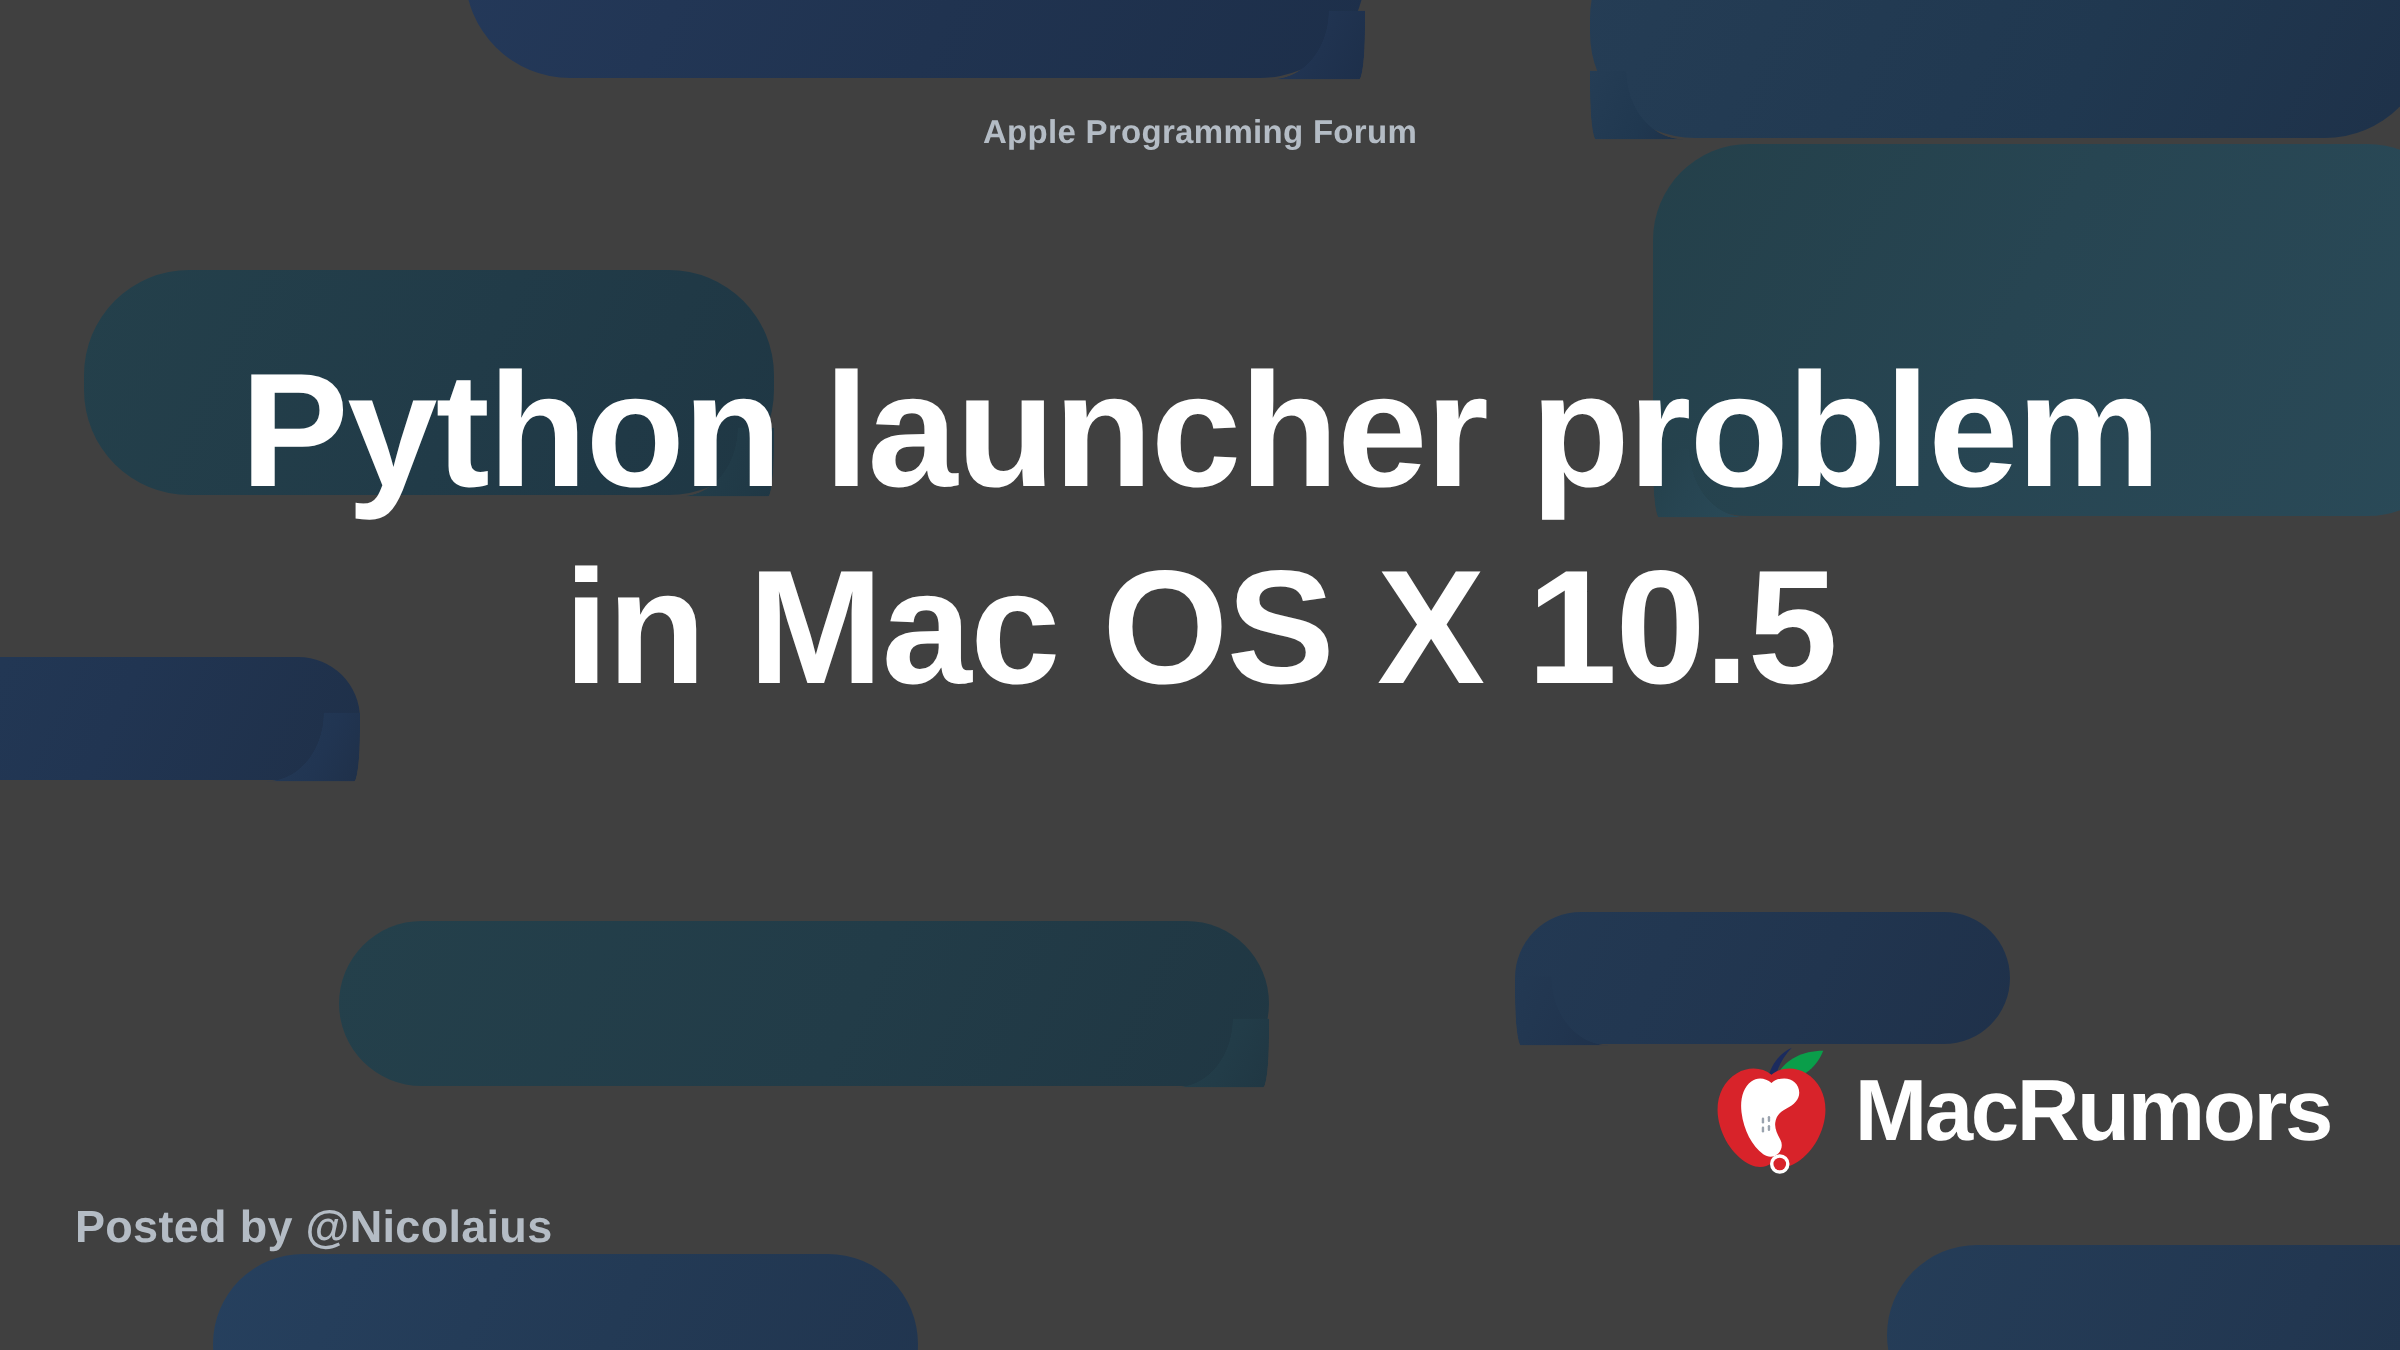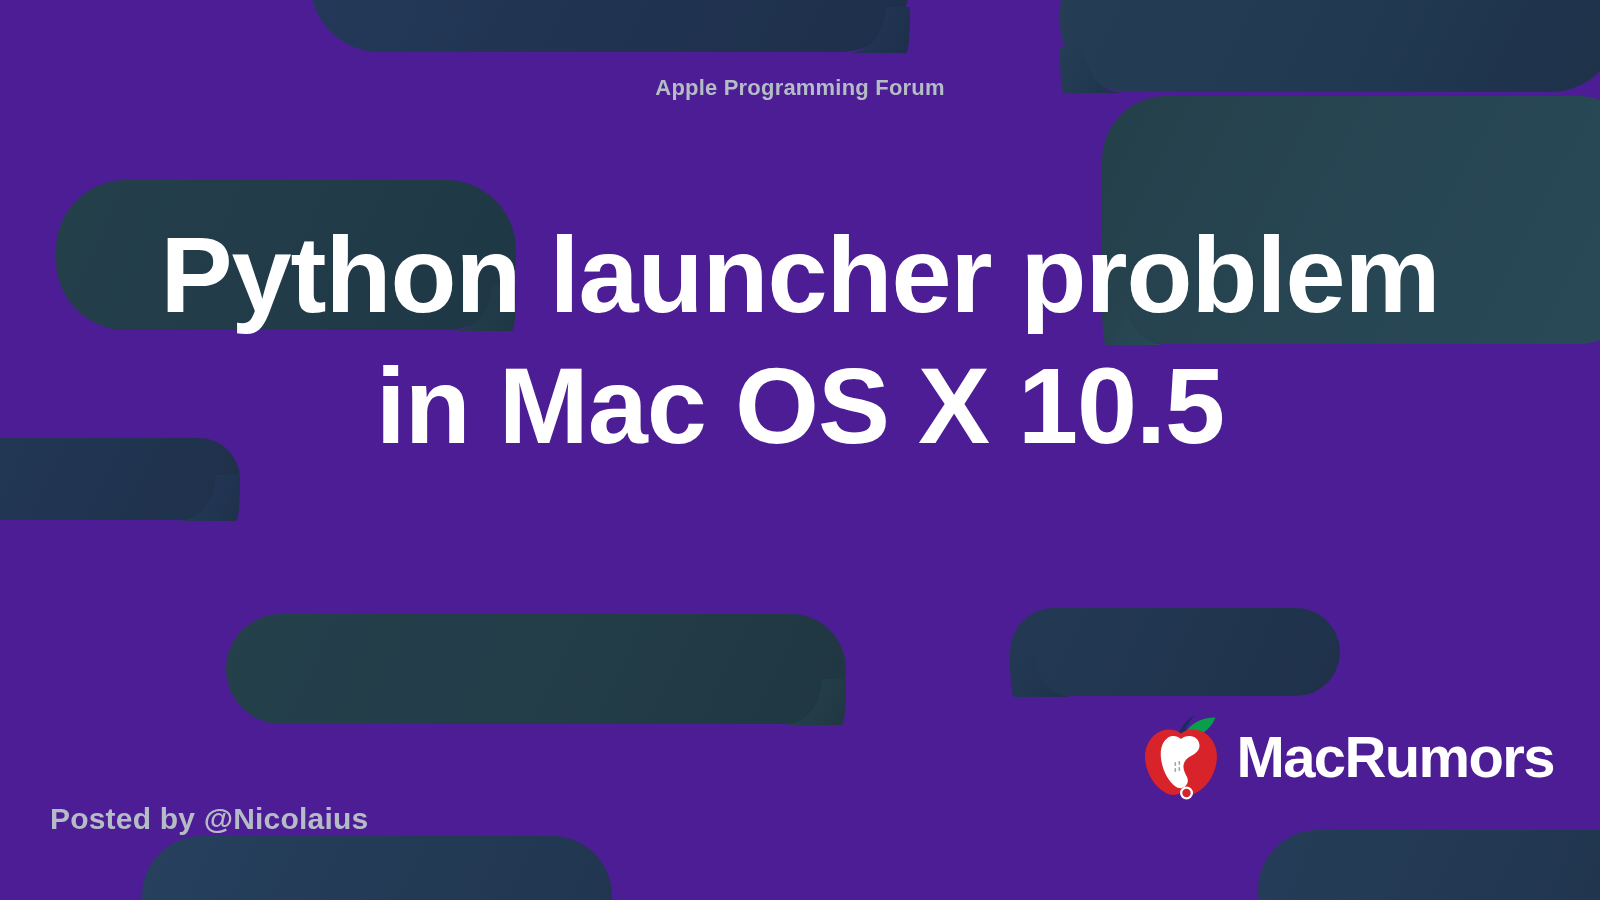--- a/index.html
+++ b/index.html
@@ -8,21 +8,21 @@
     padding: 0;
     background: #0f1d30;
   }
   * { box-sizing: border-box; }
 
   .card {
     position: relative;
     width: 1600px;
     height: 900px;
     overflow: hidden;
-    background: #4c1d95;
+    background: #404040;
     font-family: "Liberation Sans", "DejaVu Sans", sans-serif;
     -webkit-font-smoothing: antialiased;
   }
 
   
   .bubbles {
     position: absolute;
     inset: 0;
     overflow: hidden;
     pointer-events: none;
@@ -82,39 +82,39 @@
     position: absolute;
     left: 110px;
     right: 110px;
     top: 206px;
     text-align: center;
     color: #ffffff;
     font-size: 108px;
     font-weight: bold;
     line-height: 1.21;
     letter-spacing: -1px;
-    margin: 4px;
+    margin: 16px;
   }
 
   .posted-by {
     position: absolute;
     left: 50px;
     top: 770px;
     font-size: 30px;
     font-weight: bold;
     color: #b4bcc5;
     letter-spacing: 0.2px;
     margin-top: 32px;
   }
 
   
   .brand {
     position: absolute;
     right: 46px;
-    top: 709px;
+    top: 692px;
     display: flex;
     align-items: center;
     gap: 6px;
     text-align: right;
   }
   .brand-mark { display: block; }
   .brand-word {
     color: #ffffff;
     font-size: 58px;
     font-weight: bold;

